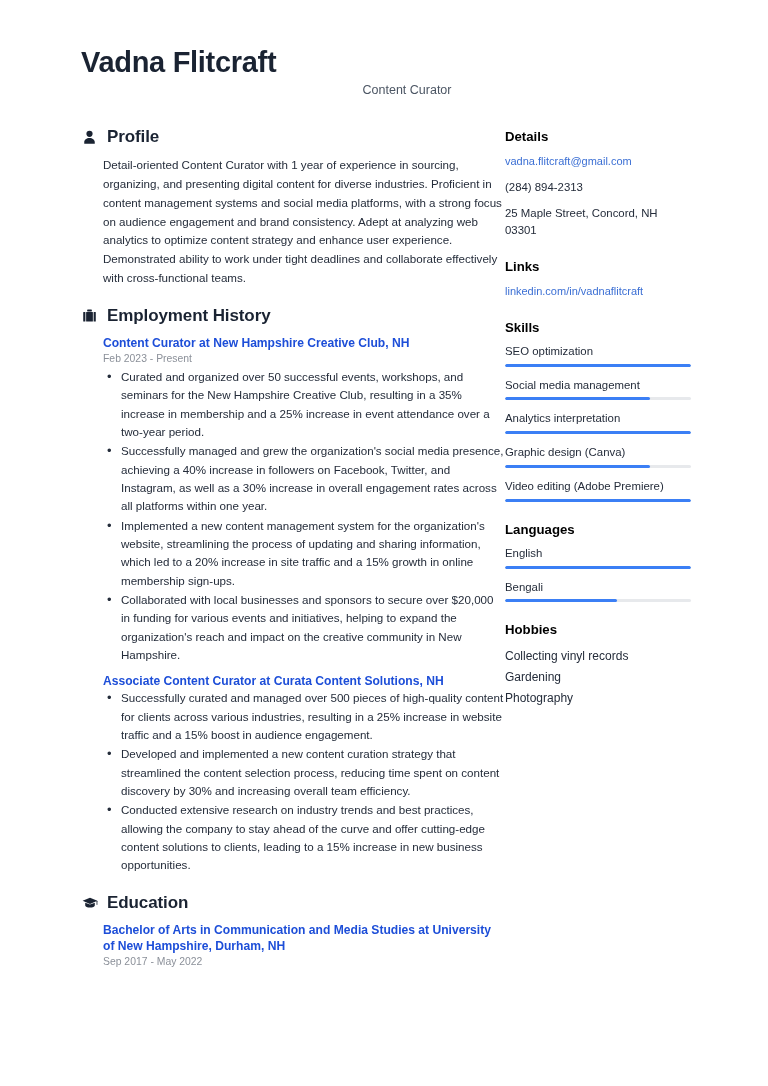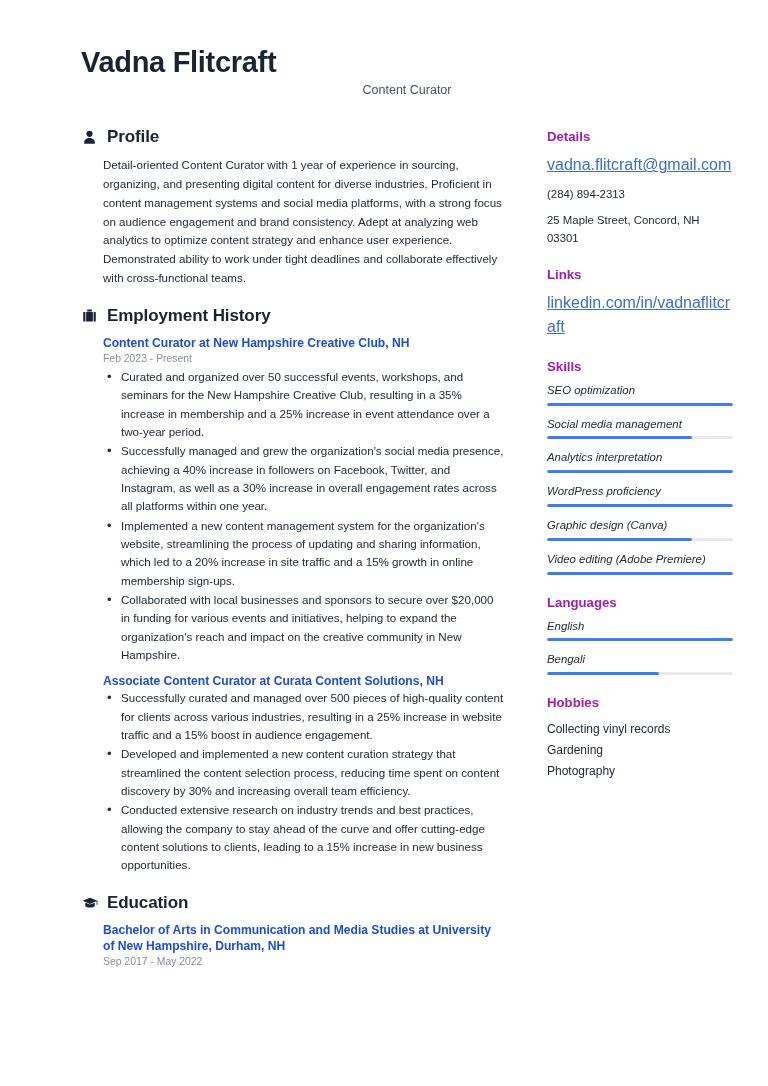--- a/index.html
+++ b/index.html
@@ -36,21 +36,20 @@
     color: #4b5563;
     margin-top: 4px;
     font-weight: 400;
     text-align: center;
   }
 
   
   .columns {
     display: flex;
     align-items: flex-start;
-    gap: 42px;
   }
   .col-main { width: 424px; flex: 0 0 424px; }
   .col-side { width: 186px; flex: 0 0 186px; padding-top: 2px; }
 
   
   .section { margin-bottom: 18px; }
   .section-head {
     display: flex;
     align-items: center;
     gap: 9px;
@@ -115,47 +114,46 @@
     top: -1px;
     font-size: 13px;
     color: #242c3a;
   }
 
   
   .side-block { margin-bottom: 20px; }
   .side-title {
     font-size: 13.2px;
     font-weight: 700;
-    color: #a21caf;
+    color: #000000;
     margin-bottom: 9px;
   }
   .side-text {
     font-size: 11.4px;
     line-height: 1.5;
     color: #242c3a;
     margin-bottom: 9px;
   }
   .side-link {
-    font-size: 16px;
+    font-size: 11px;
     line-height: 1.5;
     color: #3b6fd4;
-    text-decoration: underline;
     display: block;
     margin-bottom: 9px;
     word-break: break-word;
     cursor: pointer;
   }
   .hobby-item {
     font-size: 12px;
     line-height: 1.72;
     color: #242c3a;
   }
 
   
-  .rated { margin-bottom: 11px; font-style: italic; }
+  .rated { margin-bottom: 11px; }
   .rated-label {
     font-size: 11.4px;
     color: #242c3a;
     margin-bottom: 5px;
     line-height: 1.3;
   }
   .bar-track {
     width: 100%;
     height: 3px;
     background: #e7e9ec;
@@ -277,26 +275,20 @@
             <div class="bar-fill" style="width: 78%;"></div>
           </div>
         </div>
         <div class="rated">
           <div class="rated-label">Analytics interpretation</div>
           <div class="bar-track">
             <div class="bar-fill" style="width: 100%;"></div>
           </div>
         </div>
         <div class="rated">
-          <div class="rated-label">WordPress proficiency</div>
-          <div class="bar-track">
-            <div class="bar-fill" style="width: 100%;"></div>
-          </div>
-        </div>
-        <div class="rated">
           <div class="rated-label">Graphic design (Canva)</div>
           <div class="bar-track">
             <div class="bar-fill" style="width: 78%;"></div>
           </div>
         </div>
         <div class="rated">
           <div class="rated-label">Video editing (Adobe Premiere)</div>
           <div class="bar-track">
             <div class="bar-fill" style="width: 100%;"></div>
           </div>

